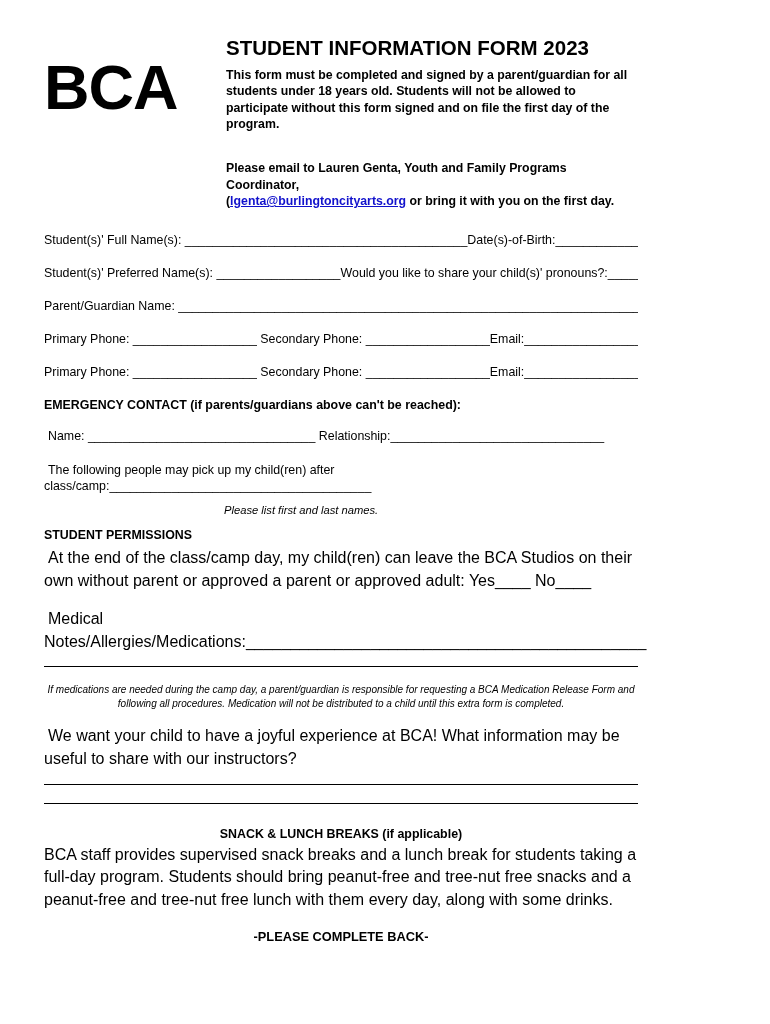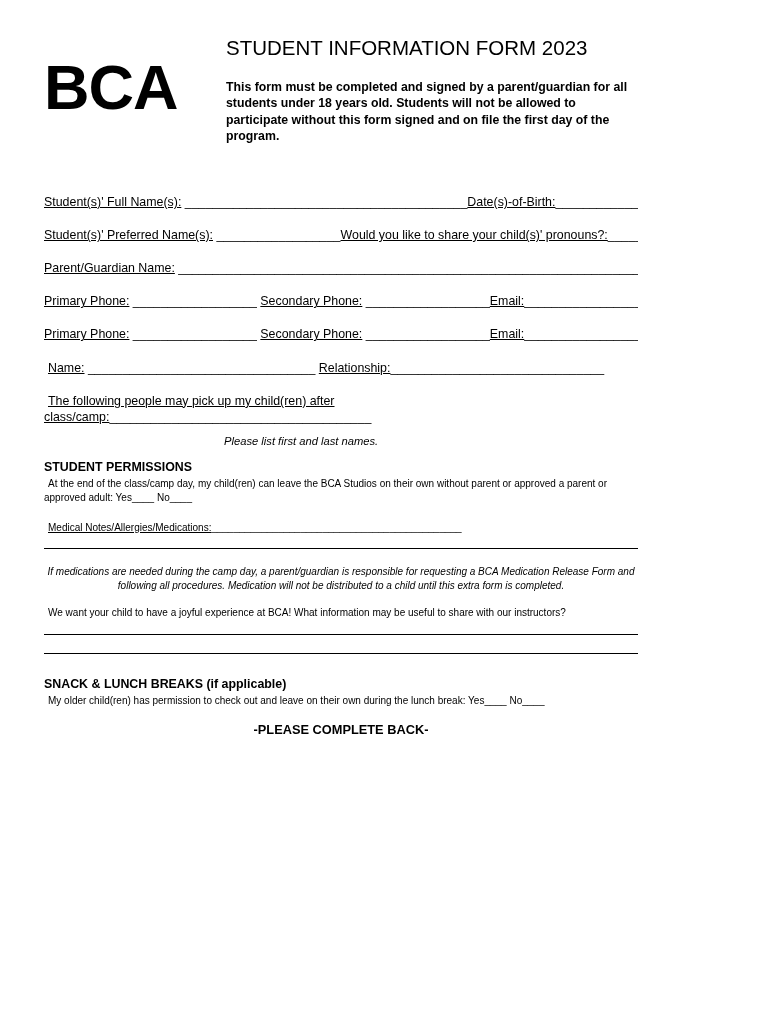--- a/index.html
+++ b/index.html
@@ -36,23 +36,23 @@
     padding-top: 26px;
     width: 182px;
     flex: 0 0 182px;
   }
   .header-text {
     flex: 1 1 auto;
     padding-top: 6px;
   }
   .form-title {
     font-size: 20.5px;
-    font-weight: normal;
+    font-weight: bold;
     line-height: 1.15;
-    margin-bottom: 19px;
+    margin-bottom: 7px;
   }
   .intro {
     font-size: 12.3px;
     font-weight: bold;
     line-height: 1.35;
     margin-bottom: 27px;
   }
   .email-line {
     font-size: 12.3px;
     font-weight: bold;
@@ -71,34 +71,33 @@
   .row {
     margin-bottom: 17px;
     white-space: nowrap;
     overflow: hidden;
   }
   .row-tight {
     margin-bottom: 9px;
   }
   .lbl {
     display: inline;
-    text-decoration: underline;
   }
   .section-head {
     font-weight: bold;
     font-size: 12.4px;
     margin-bottom: 15px;
   }
   .section-head-tight {
     font-weight: bold;
     font-size: 12.4px;
     margin-bottom: 2px;
   }
   .para {
-    font-size: 10px;
+    font-size: 16px;
     line-height: 1.45;
     margin-bottom: 15px;
   }
   .note {
     font-style: italic;
     font-size: 10px;
     line-height: 1.4;
     text-align: center;
     margin: 2px 0 13px 0;
   }
@@ -128,20 +127,25 @@
 </head>
 <body>
 
 <div class="page">
 
   <div class="header">
     <div class="logo">BCA</div>
     <div class="header-text">
       <div class="form-title">STUDENT INFORMATION FORM 2023</div>
       <div class="intro">This form must be completed and signed by a parent/guardian for all students under 18 years old. Students will not be allowed to participate without this form signed and on file the first day of the program.</div>
+      <div class="email-line">
+        <span>Please email to Lauren Genta, Youth and Family Programs Coordinator,</span>
+        <br>
+        <span>(</span><a class="email-link" href="#">lgenta@burlingtoncityarts.org</a><span> or bring it with you on the first day.</span>
+      </div>
     </div>
   </div>
 
   <div class="body">
 
     <div class="row">
       <span class="lbl">Student(s)' Full Name(s):</span>
       <span>_________________________________________</span><span class="lbl">Date(s)-of-Birth:</span><span>___________________</span>
     </div>
 
@@ -163,20 +167,21 @@
     </div>
 
 
     <div class="row">
       <span class="lbl">Primary Phone:</span>
       <span>__________________</span>
       <span class="lbl">Secondary Phone:</span>
       <span>__________________</span><span class="lbl">Email:</span><span>___________________</span>
     </div>
 
+    <div class="section-head">EMERGENCY CONTACT (if parents/guardians above can't be reached):</div>
 
     <div class="row">
       <span class="indent lbl">Name:</span>
       <span>_________________________________</span>
       <span class="lbl">Relationship:</span><span>_______________________________</span>
     </div>
 
 
     <div class="row-tight">
       <span class="indent lbl">The following people may pick up my child(ren) after class/camp:</span><span>______________________________________</span>
@@ -198,24 +203,20 @@
     <div class="blank-line"></div>
 
     <div class="note">If medications are needed during the camp day, a parent/guardian is responsible for requesting a BCA Medication Release Form and following all procedures. Medication will not be distributed to a child until this extra form is completed.</div>
 
     <div class="para" style="margin-bottom:6px;">
       <span class="indent">We want your child to have a joyful experience at BCA! What information may be useful to share with our instructors?</span>
     </div>
     <div class="blank-line"></div>
     <div class="blank-line" style="margin-top:18px;"></div>
 
-    <div class="section-head-tight" style="margin-top:22px;">SNACK &amp; LUNCH BREAKS (if applicable)</div>
-
-    <div class="para" style="margin-bottom:4px;">
-      <span class="indent">My older child(ren) has permission to check out and leave on their own during the lunch break:</span>
-      <span><span>Yes</span>____</span>
-      <span><span>No</span>____</span>
-    </div>
+    <div class="section-head-tight" style="margin-top:22px;text-align:center;">SNACK &amp; LUNCH BREAKS (if applicable)</div>
+    <div class="para" style="margin-bottom:18px;line-height:1.4;">BCA staff provides supervised snack breaks and a lunch break for students taking a full-day program. Students should bring peanut-free and tree-nut free snacks and a peanut-free and tree-nut free lunch with them every day, along with some drinks.</div>
+
 
     <div class="center-bold">-PLEASE COMPLETE BACK-</div>
 
   </div>
 </div>
 
 </body></html>

